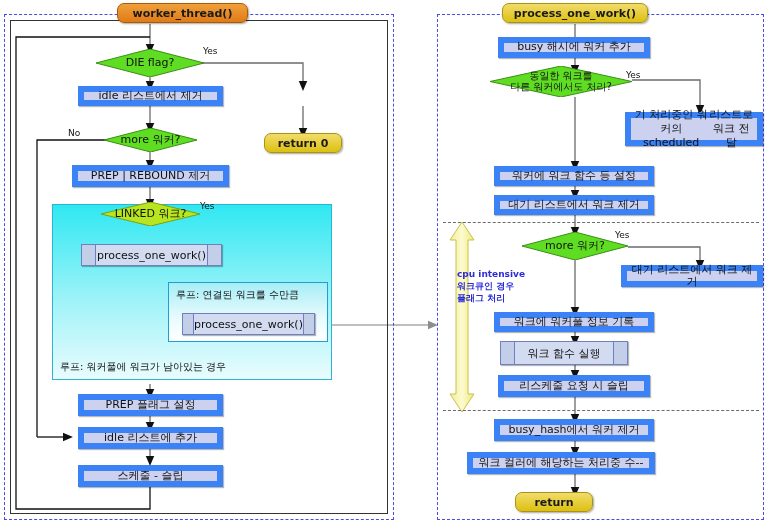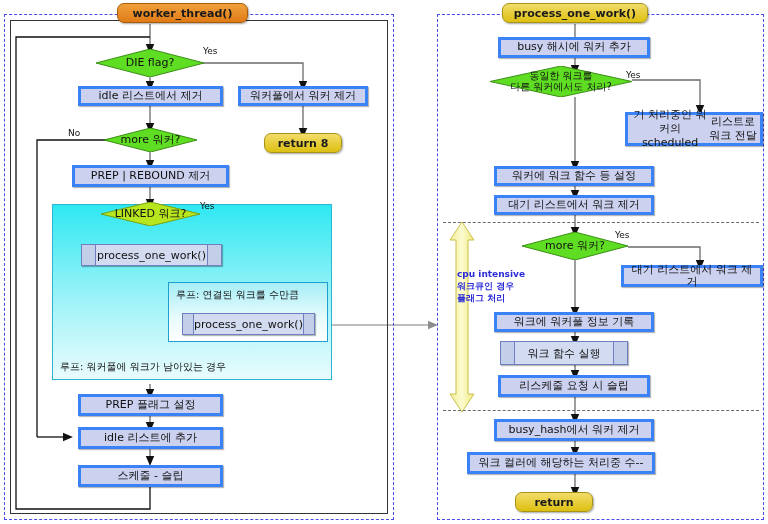--- a/index.html
+++ b/index.html
@@ -12,21 +12,21 @@
   .svg-layer{position:absolute;left:0;top:0;width:768px;height:524px;}
 
   
   .panel{position:absolute;border:1px dashed #4a4ae8;box-sizing:border-box;}
   .panel-inner{position:absolute;border:1px solid #333;box-sizing:border-box;background:transparent;}
 
   
   .node{position:absolute;box-sizing:border-box;display:flex;align-items:center;justify-content:center;text-align:center;}
 
   .proc{
-    background:#ccd1ef;border:3px solid #3b82f6;
+    background:#ccd1ef;border:6px solid #3b82f6;
     box-shadow:1px 1px 1px rgba(0,0,0,.28);
     color:#111;line-height:1.12;padding:0 3px;
   }
 
   .subwrap{position:absolute;box-sizing:border-box;display:flex;align-items:stretch;
            border:1px solid #6f7fbf;background:#ccd6ee;box-shadow:1px 1px 1px rgba(0,0,0,.28);}
   .subwrap .bar{width:13px;border-right:1px solid #6f7fbf;background:#c3cfe9;}
   .subwrap .bar.r{border-right:none;border-left:1px solid #6f7fbf;}
   .subwrap .body{flex:1;display:flex;align-items:center;justify-content:center;background:#d3dbf1;}
 
@@ -145,26 +145,23 @@
       <polygon points="54,0 108,14 54,28 0,14" fill="#5fdd22" stroke="#3a8f15" stroke-width="1"></polygon>
     </svg>
     <div class="dlabel">DIE flag?</div>
   </div>
   <div class="edgelabel" style="left:203px;top:46px;">Yes</div>
 
   <div class="node proc" style="left:78px;top:86px;width:145px;height:20px;">
     <span>idle 리스트에서 제거</span>
   </div>
 
-  <div class="node proc" style="left:238px;top:86px;width:130px;height:20px;">
-    <span>워커풀에서 워커 제거</span>
-  </div>
 
   <div class="node term gold" style="left:264px;top:133px;width:78px;height:20px;font-size:11px;">
-    <span>return 8</span>
+    <span>return 0</span>
   </div>
 
   <div class="diamond" style="left:104px;top:128px;width:93px;height:24px;">
     <svg width="93" height="24" viewBox="0 0 93 24">
       <polygon points="46.5,0 93,12 46.5,24 0,12" fill="#5fdd22" stroke="#3a8f15" stroke-width="1"></polygon>
     </svg>
     <div class="dlabel">more 워커?</div>
   </div>
   <div class="edgelabel" style="left:68px;top:128px;">No</div>
 

